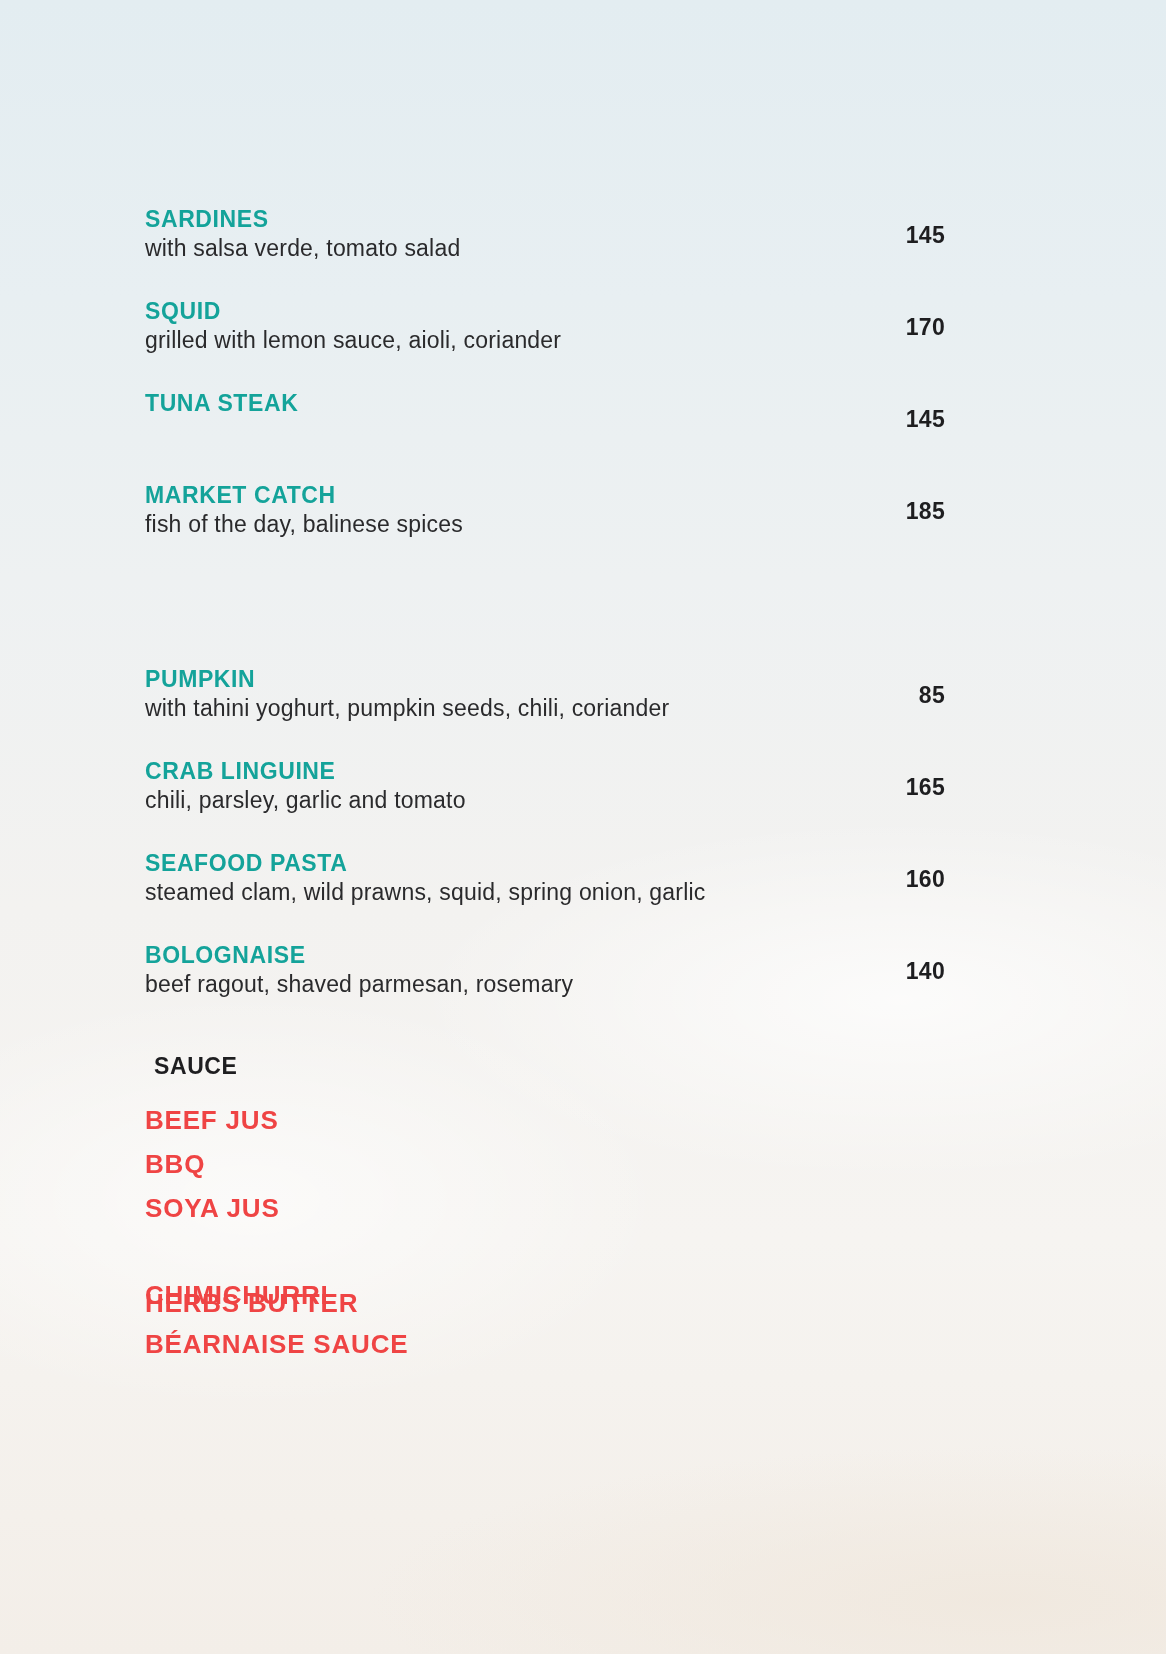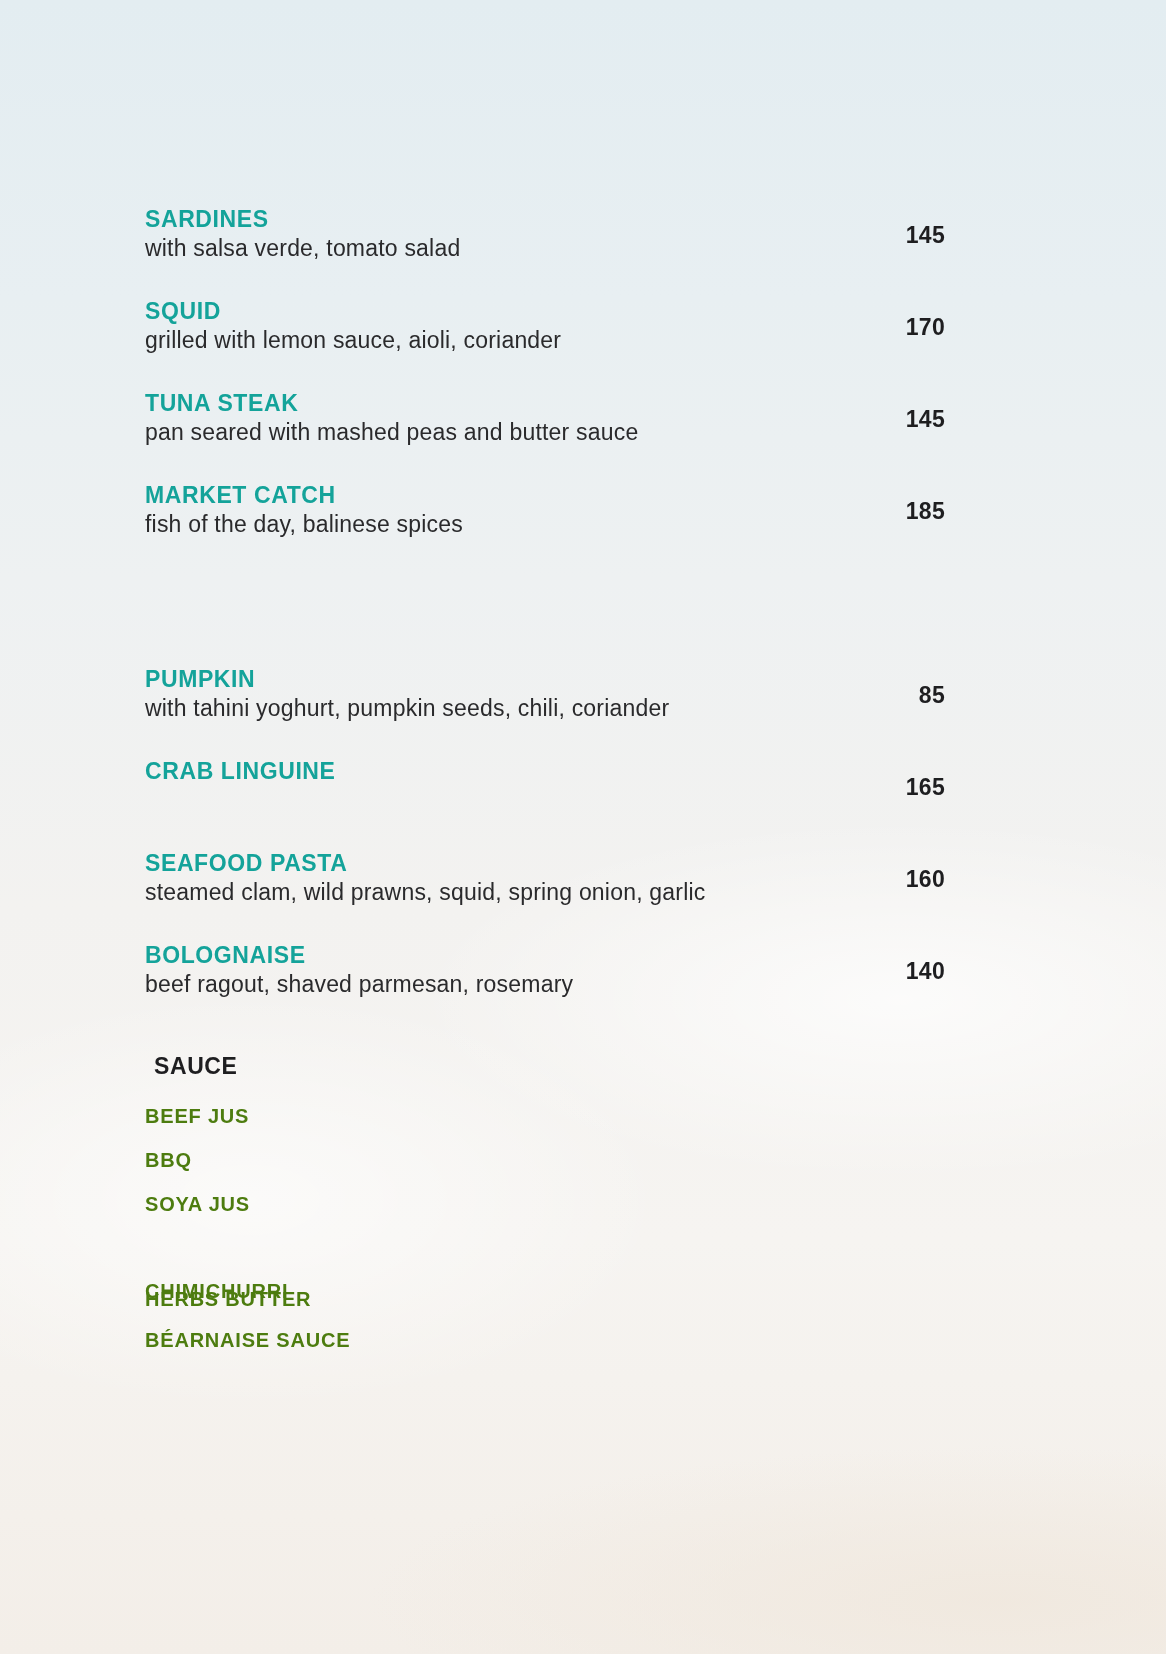--- a/index.html
+++ b/index.html
@@ -26,21 +26,21 @@
   .item-price {
     position: absolute; right: 0; top: -4px;
     font-weight: bold; font-size: 23px; color: #1e1e20; letter-spacing: 0.3px; margin-top: 16px;
   }
   .section-title {
     position: absolute; left: 154px; top: 1053px;
     font-weight: bold; font-size: 23px; color: #1e1e20; letter-spacing: 0.6px;
   }
   .sauce {
     position: absolute; left: 145px;
-    font-weight: bold; font-size: 20px; color: #4d7c0f; letter-spacing: 0.8px; white-space: nowrap; text-align: right;
+    font-weight: bold; font-size: 26px; color: #ef4444; letter-spacing: 0.8px; white-space: nowrap; text-align: right;
   }
   .footer {
     position: absolute; left: 150px; top: 1568px;
     font-size: 15.5px; line-height: 23px; color: #4db5ad; letter-spacing: 0.3px;
   }
 </style>
 </head>
 <body>
 
 <div class="page">
@@ -52,39 +52,39 @@
   </div>
 
   <div class="item" style="top:302px">
     <div class="item-name">SQUID</div>
     <div class="item-desc">grilled with lemon sauce, aioli, coriander</div>
     <div class="item-price">170</div>
   </div>
 
   <div class="item" style="top:394px">
     <div class="item-name">TUNA STEAK</div>
-    <div class="item-desc">pan seared with mashed peas and butter sauce</div>
     <div class="item-price">145</div>
   </div>
 
   <div class="item" style="top:486px">
     <div class="item-name">MARKET CATCH</div>
     <div class="item-desc">fish of the day, balinese spices</div>
     <div class="item-price">185</div>
   </div>
 
 
   <div class="item" style="top:670px">
     <div class="item-name">PUMPKIN</div>
     <div class="item-desc">with tahini yoghurt, pumpkin seeds, chili, coriander</div>
     <div class="item-price">85</div>
   </div>
 
   <div class="item" style="top:762px">
     <div class="item-name">CRAB LINGUINE</div>
+    <div class="item-desc">chili, parsley, garlic and tomato</div>
     <div class="item-price">165</div>
   </div>
 
   <div class="item" style="top:854px">
     <div class="item-name">SEAFOOD PASTA</div>
     <div class="item-desc">steamed clam, wild prawns, squid, spring onion, garlic</div>
     <div class="item-price">160</div>
   </div>
 
   <div class="item" style="top:946px">

